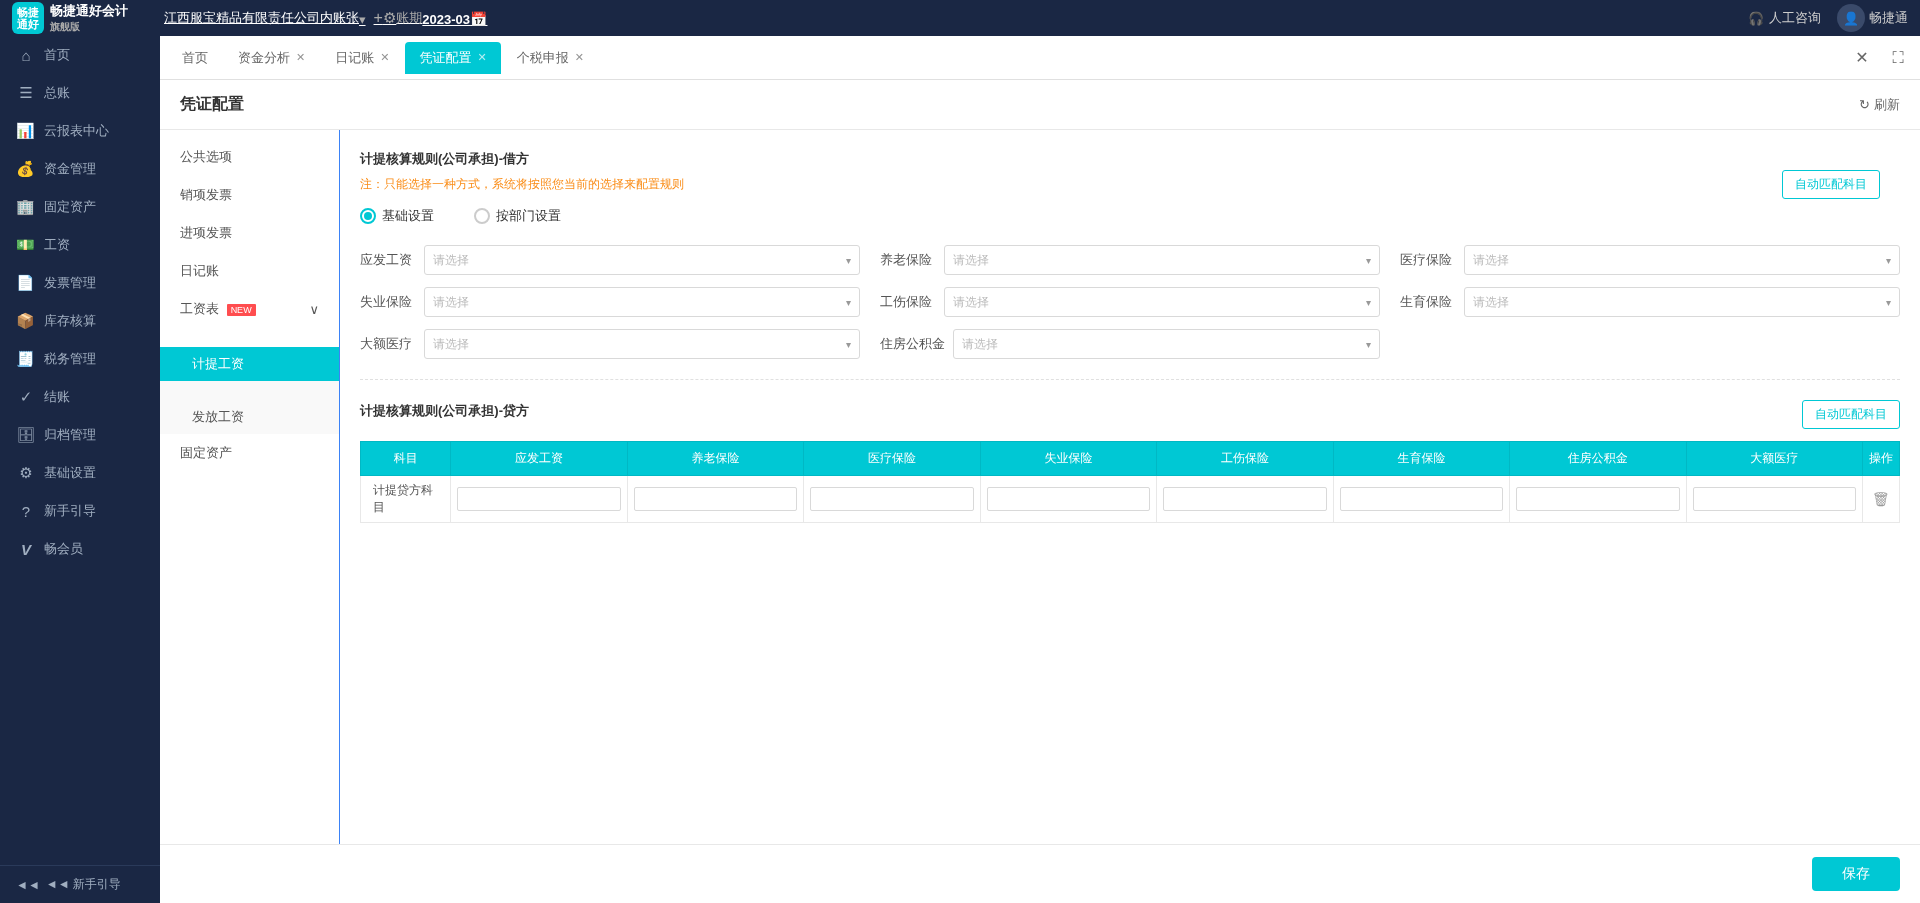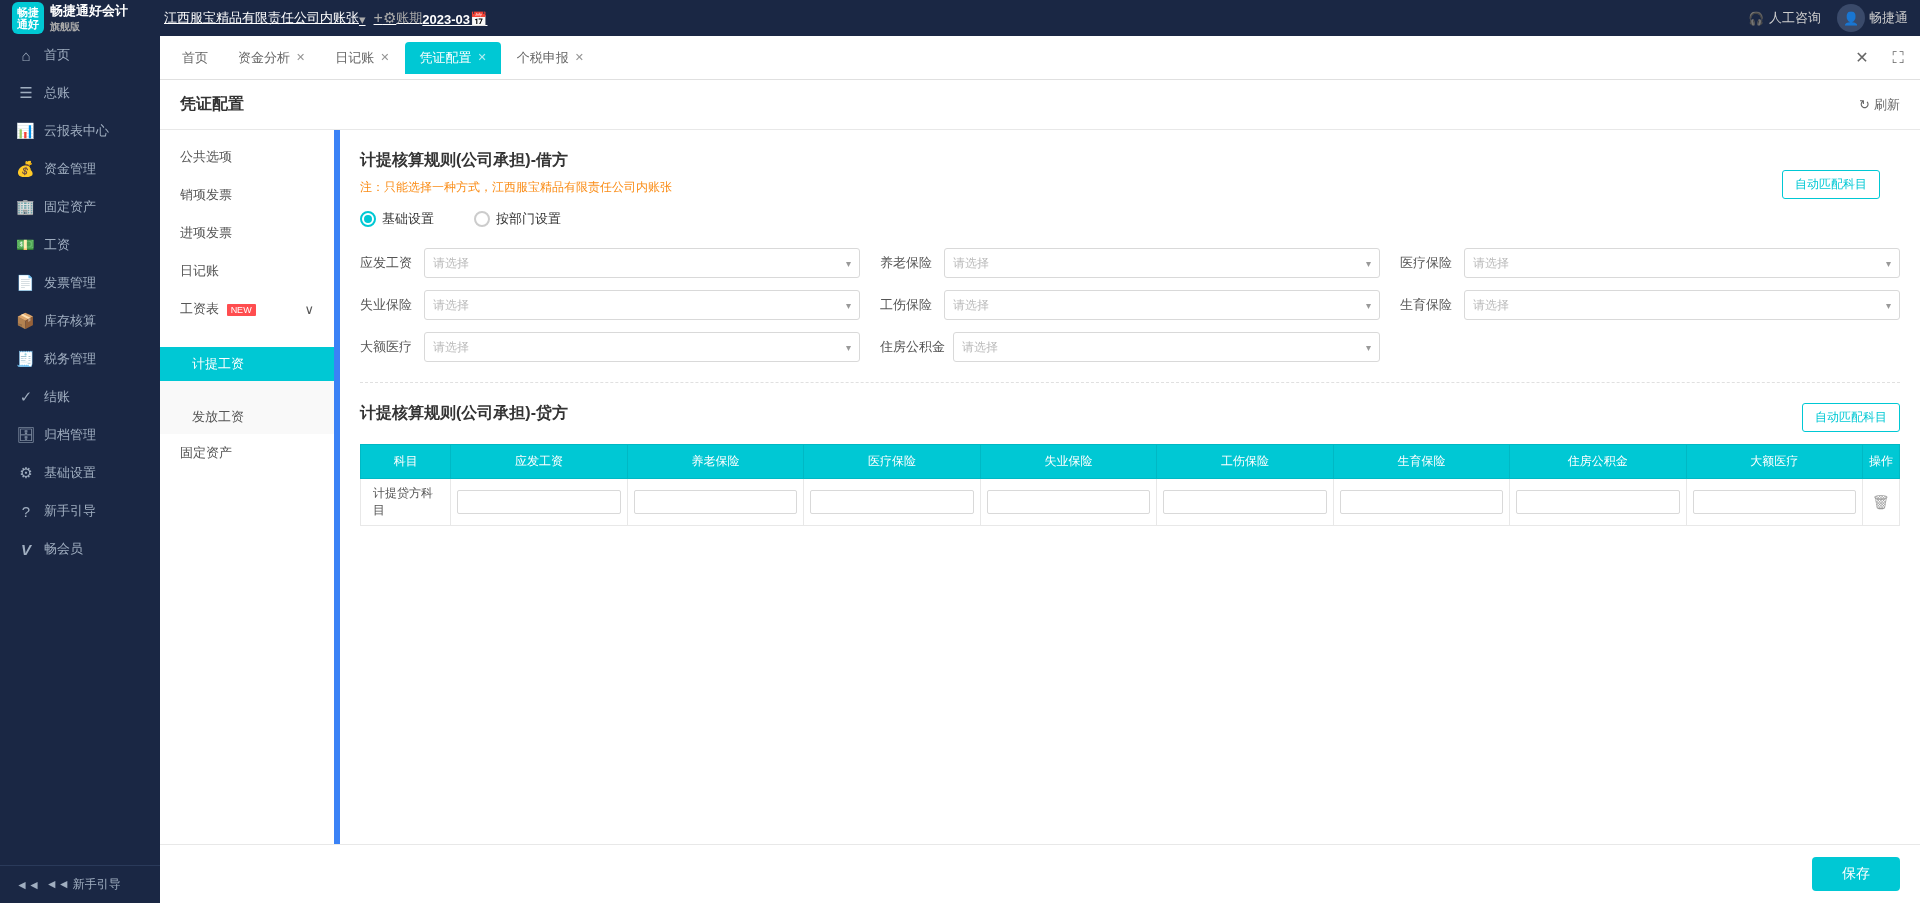--- a/index.html
+++ b/index.html
@@ -35,34 +35,34 @@
 
     
     .page-header { background: white; padding: 14px 20px; display: flex; align-items: center; justify-content: space-between; border-bottom: 1px solid #e8e8e8; }
     .page-title { font-size: 16px; font-weight: bold; color: #333; }
     .refresh-btn { display: flex; align-items: center; gap: 4px; color: #666; cursor: pointer; font-size: 13px; }
 
     
     .sub-layout { display: flex; flex: 1; gap: 0; background: #f0f2f5; height: calc(100% - 53px); }
 
     
-    .left-nav { width: 180px; background: white; flex-shrink: 0; padding: 8px 0; border-right: 6px solid #3b82f6; }
+    .left-nav { width: 180px; background: white; flex-shrink: 0; padding: 8px 0; border-right: 1px solid #3b82f6; }
     .left-nav-item { padding: 10px 20px; cursor: pointer; color: #555; font-size: 13px; }
     .left-nav-group { position: relative; }
     .left-nav-group-header { display: flex; align-items: center; justify-content: space-between; padding: 10px 20px; cursor: pointer; color: #555; font-size: 13px; }
     .new-badge { background: #ff4d4f; color: white; font-size: 9px; padding: 1px 4px; border-radius: 1px; margin-left: 4px; }
     .left-nav-sub { background: #f9f9f9; }
     .left-nav-sub-item { padding: 8px 20px 8px 32px; cursor: pointer; color: #555; font-size: 13px; margin-top: 19px; }
     .left-nav-sub-item.active { background: #00c8d4; color: white; }
 
     
     .form-area { flex: 1; background: white; margin: 0; padding: 20px; overflow-y: auto; position: relative; }
 
     
-    .section-title { font-size: 16px; font-weight: bold; color: #333; margin-bottom: 8px; }
+    .section-title { font-size: 13px; font-weight: bold; color: #333; margin-bottom: 8px; }
     .section-note { color: #fa8c16; font-size: 12px; margin-bottom: 14px; }
     .section-divider { border: none; border-top: 1px dashed #e0e0e0; margin: 20px 0; }
 
     
     .radio-group { display: flex; gap: 40px; margin-bottom: 20px; }
     .radio-item { display: flex; align-items: center; gap: 6px; cursor: pointer; }
     .radio-circle { width: 16px; height: 16px; border-radius: 50%; border: 2px solid #ccc; display: flex; align-items: center; justify-content: center; }
     .radio-circle.checked { border-color: #00c8d4; }
     .radio-circle.checked::after { content: ''; width: 8px; height: 8px; border-radius: 50%; background: #00c8d4; }
     .radio-label { font-size: 13px; color: #333; }
@@ -252,21 +252,21 @@
         </div>
         <div class="left-nav-item">固定资产</div>
       </div>
 
       <div class="form-area">
 
         <div style="position:relative;">
           <button class="auto-match-btn">自动匹配科目</button>
 
           <div class="section-title">计提核算规则(公司承担)-借方</div>
-          <div class="section-note">注：只能选择一种方式，江西服宝精品有限责任公司内账张</div>
+          <div class="section-note">注：只能选择一种方式，系统将按照您当前的选择来配置规则</div>
 
           <div class="radio-group">
             <div class="radio-item">
               <div class="radio-circle checked"></div>
               <span class="radio-label">基础设置</span>
             </div>
             <div class="radio-item">
               <div class="radio-circle"></div>
               <span class="radio-label">按部门设置</span>
             </div>

